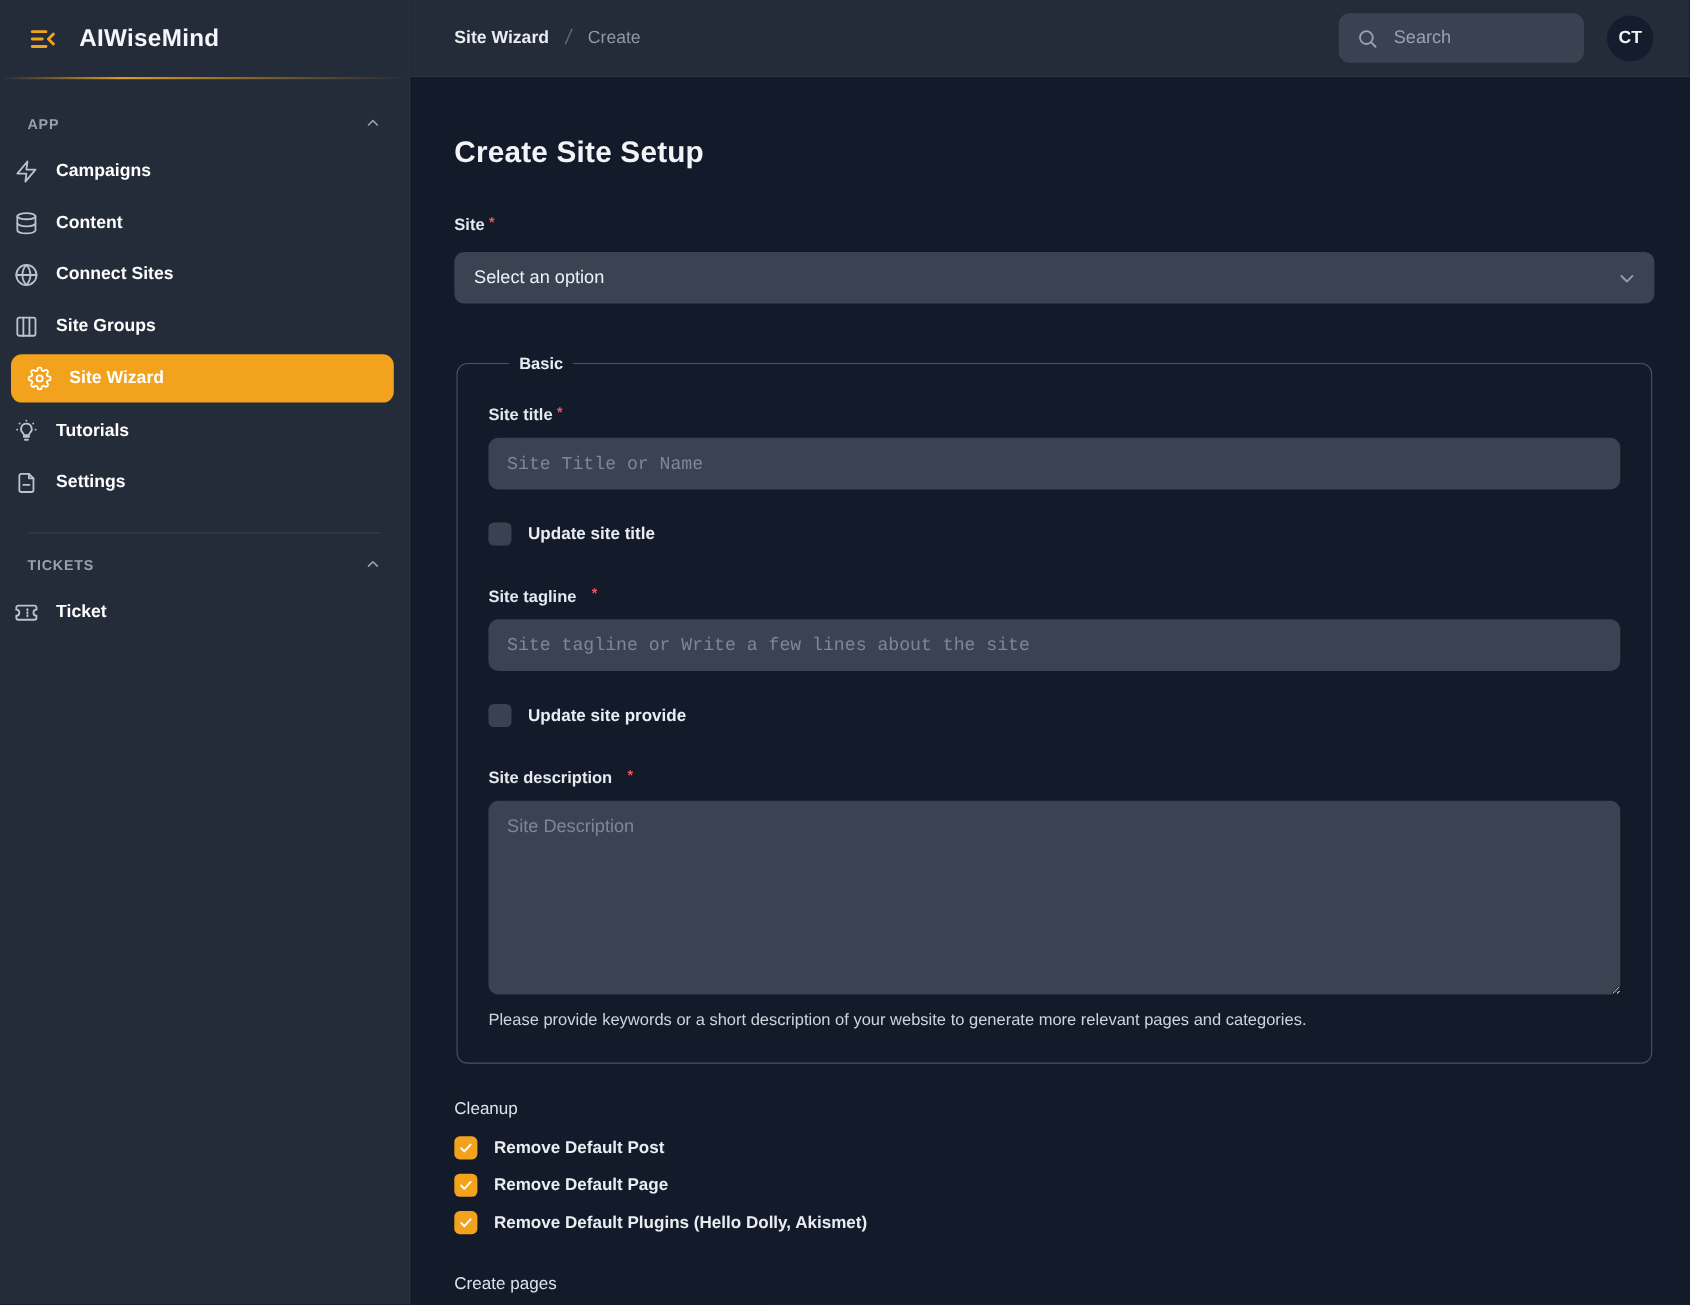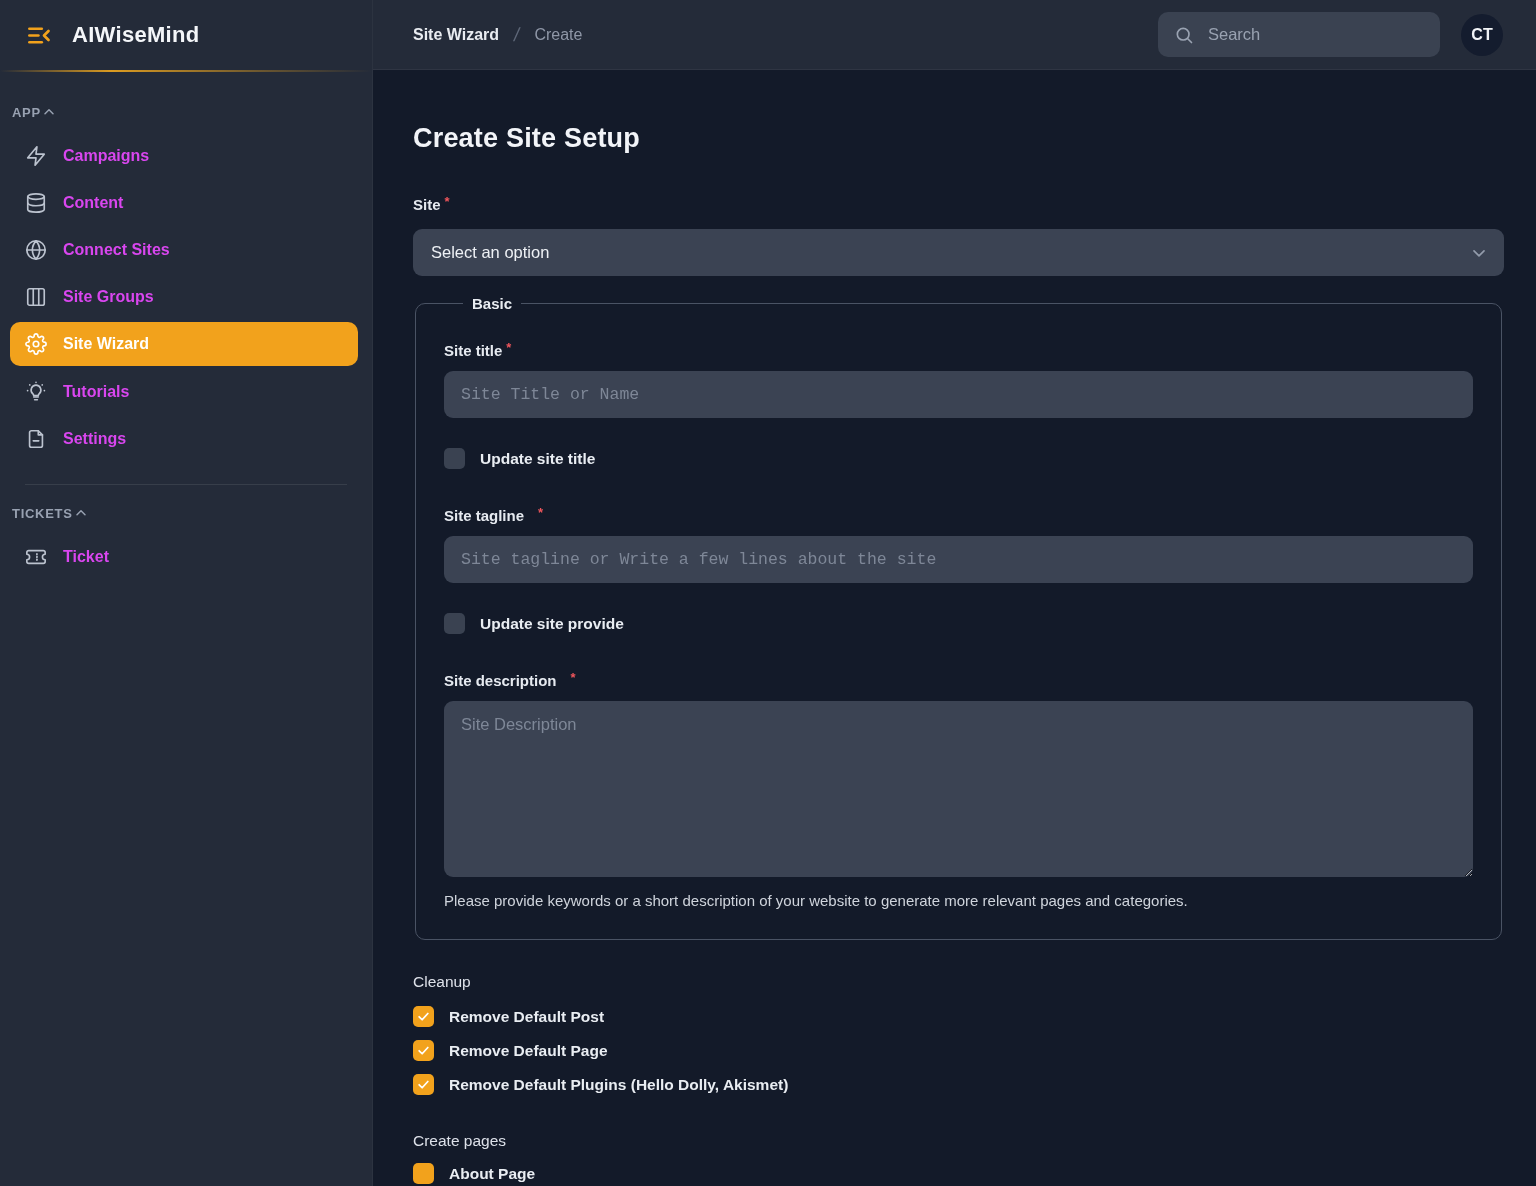--- a/index.html
+++ b/index.html
@@ -24,59 +24,59 @@
     border-right:1px solid rgba(255,255,255,0.04);
     display:flex;flex-direction:column;
   }
   .sidebar-header{height:70px;display:flex;align-items:center;padding:0 24px;gap:18px;}
   .menu-toggle{width:30px;height:30px;display:flex;align-items:center;justify-content:center;cursor:pointer;color:var(--accent);}
   .menu-toggle svg{width:27px;height:27px;}
   .logo-text{color:#f4f6f9;font-size:22px;font-weight:700;letter-spacing:.3px;}
   .accent-divider{height:2px;
     background:linear-gradient(90deg,rgba(227,162,28,0) 0%,rgba(240,168,30,.9) 30%,rgba(240,168,30,.35) 70%,rgba(227,162,28,0) 100%);}
   .nav{padding:12px 0 0;}
-  .nav-section-header{display:flex;align-items:center;
-    padding:20px 12px 12px;color:#98A1B1;font-size:13px;font-weight:700;letter-spacing:.7px;cursor:pointer;}
+  .nav-section-header{display:flex;align-items:center;justify-content:space-between;
+    padding:20px 25px 12px;color:#98A1B1;font-size:13px;font-weight:700;letter-spacing:.7px;cursor:pointer;}
   .nav-section-header svg{width:16px;height:16px;color:#98A1B1;}
-  .nav-item{display:flex;align-items:center;gap:16px;height:47px;padding:0 25px;
-    color:#d946ef;font-size:16px;font-weight:600;cursor:pointer;}
+  .nav-item{display:flex;align-items:center;gap:16px;height:47px;padding:0 13px;
+    color:#ffffff;font-size:16px;font-weight:600;cursor:pointer;}
   .nav-item svg{width:22px;height:22px;color:#BCC3CF;flex:none;}
   .nav-item.active{background:var(--accent);border-radius:10px;margin:2px 14px 2px 10px;
     padding:0 15px;height:44px;color:#ffffff;}
   .nav-item.active svg{color:#ffffff;}
   .nav-divider{height:1px;background:rgba(255,255,255,0.09);margin:22px 25px 0 25px;}
 
   
   .content-col{flex:1;display:flex;flex-direction:column;min-width:0;}
   .topbar{height:70px;min-height:70px;background:var(--sidebar-bg);display:flex;align-items:center;
     padding:0 33px 0 40px;border-bottom:1px solid rgba(255,255,255,0.05);}
   .breadcrumb{display:flex;align-items:center;gap:15px;}
   .crumb-current{color:#E9ECF1;font-size:16px;font-weight:700;cursor:pointer;}
   .crumb-sep{color:#5E6778;font-size:19px;transform:skewX(-10deg);}
   .crumb-page{color:#8F97A7;font-size:16px;font-weight:500;}
   .tb-spacer{flex:1;}
-  .search{width:282px;height:45px;background:#3A4251;border-radius:10px;display:flex;align-items:center;
+  .search{width:223px;height:45px;background:#3A4251;border-radius:10px;display:flex;align-items:center;
     gap:12px;padding:0 16px;margin-right:21px;}
   .search svg{width:20px;height:20px;color:#9AA3B2;flex:none;}
   .search input{background:transparent;border:none;outline:none;color:#DFE3EA;font-size:16.5px;width:100%;
     font-family:"Liberation Sans", sans-serif;}
   .search input::placeholder{color:#99A2B1;}
   .avatar{width:42px;height:42px;border-radius:50%;background:#141C2E;color:#F2F4F7;display:flex;
     align-items:center;justify-content:center;font-size:16px;font-weight:600;cursor:pointer;}
 
   
   main{flex:1;padding:0 32px 40px 40px;overflow:hidden;}
   .page-title{margin:53px 0 0;font-size:27px;font-weight:700;color:#F2F4F8;letter-spacing:.2px;}
   .field-label{margin-top:42px;font-size:15px;font-weight:700;color:#E6EAF0;display:flex;gap:4px;align-items:flex-start;}
   .req{color:#F0565C;font-size:13px;line-height:13px;margin-top:-1px;}
   .select-box{margin-top:16px;height:47px;background:var(--field-bg);border-radius:9px;display:flex;
     align-items:center;padding:0 18px;color:#EEF1F5;font-size:16.5px;position:relative;cursor:pointer;}
   .select-box .chev{position:absolute;right:15px;width:20px;height:20px;color:#939CAB;}
 
-  fieldset.basic{margin-top:19px;border:1px solid #4A5364;border-radius:10px;padding:14px 28px 30px;min-inline-size:0;}
+  fieldset.basic{margin-top:46px;border:1px solid #4A5364;border-radius:10px;padding:14px 28px 30px;min-inline-size:0;}
   fieldset.basic legend{font-size:15px;font-weight:700;color:#E9EDF2;padding:0 9px;margin-left:19px;}
   .in-label{margin-top:16px;}
   .in-label ~ .in-label{margin-top:38px;gap:14px;}
   .text-input{display:block;width:100%;height:47px;background:var(--field-bg);border:none;border-radius:9px;
     color:#86efac;padding:0 17px;font-size:16.5px;margin-top:12px;outline:none;
     font-family:Liberation Mono, monospace;}
   .text-input::placeholder{color:#7E8797;}
   .textarea{display:block;width:100%;height:176px;background:var(--field-bg);border:none;border-radius:9px;
     color:#EEF1F5;padding:14px 17px;font-size:16.5px;margin-top:12px;resize:vertical;outline:none;
     font-family:"Liberation Sans", sans-serif;}

